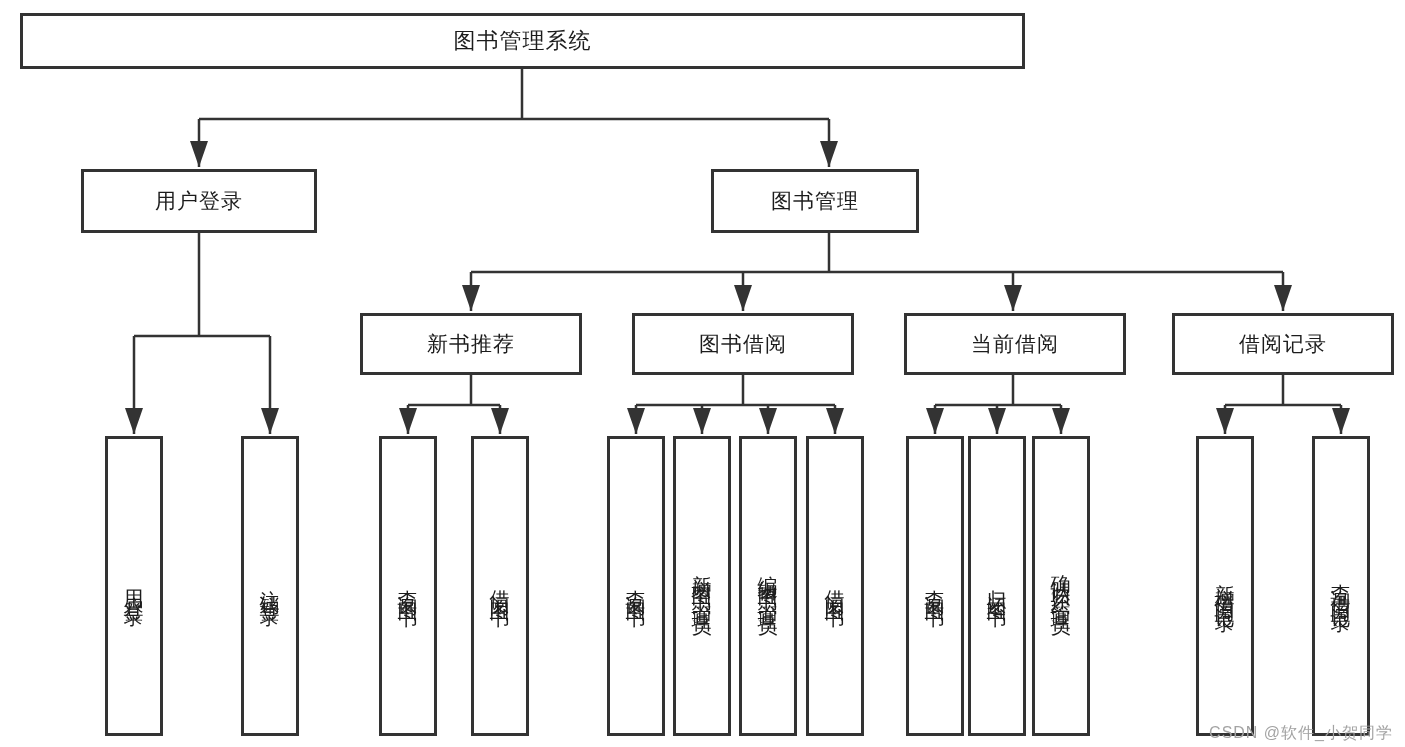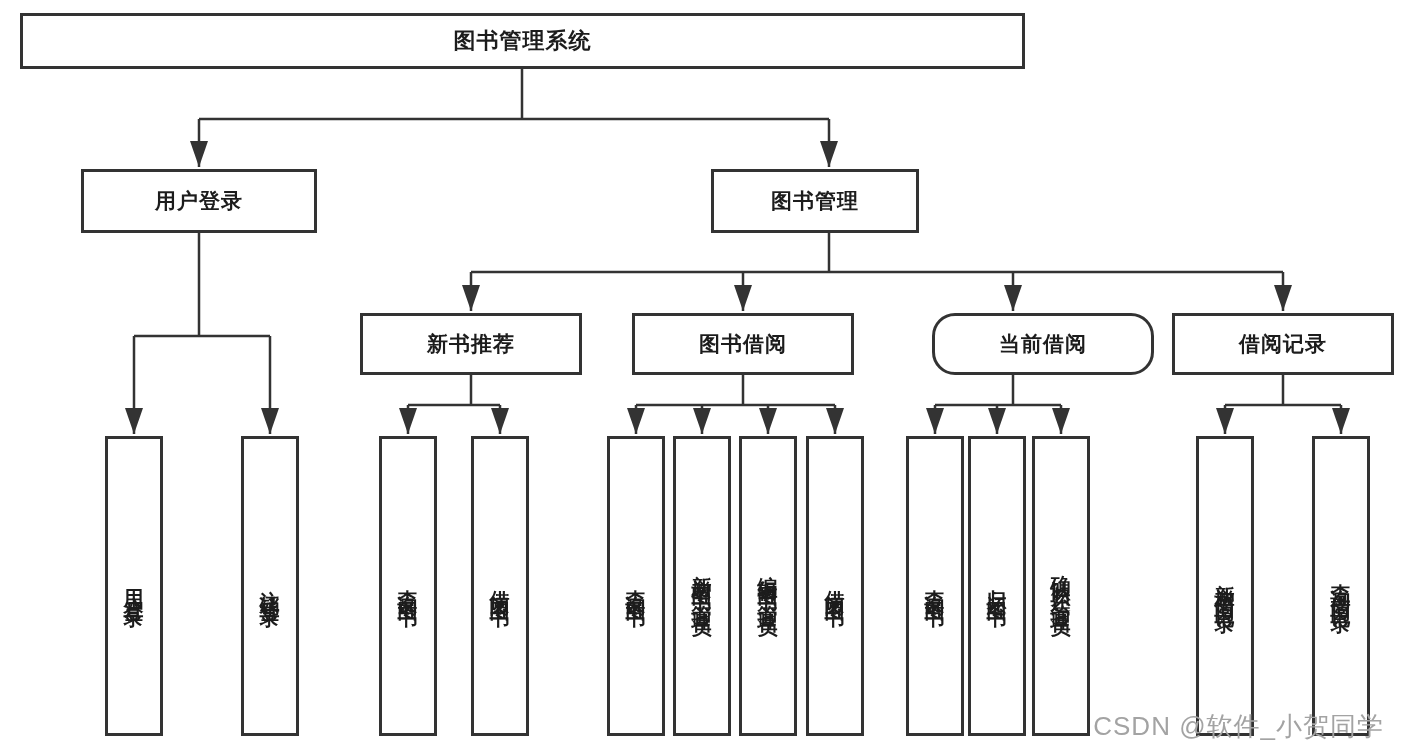--- a/index.html
+++ b/index.html
@@ -20,48 +20,47 @@
   svg.connectors{position:absolute;left:0;top:0;z-index:1;}
   svg.connectors .rail{fill:none;stroke:var(--line);stroke-width:2.5;}
   svg.connectors .drop{stroke:var(--line);stroke-width:2.5;}
   svg.connectors marker path{fill:var(--line);stroke:none;}
   .node{
     position:absolute;
     background:#fff;
     border:3px solid var(--line);
     color:var(--text);
     z-index:2;
-    font-weight:bold;
   }
   .hbox{
     display:flex;align-items:center;justify-content:center;
     font-size:21px;letter-spacing:1px;
   }
   .root-box{left:20px;top:13px;width:1005px;height:56px;font-size:22px;}
   .l2a{left:81px;top:169px;width:236px;height:64px;}
   .l2b{left:711px;top:169px;width:208px;height:64px;}
   .l3{top:313px;width:222px;height:62px;}
-  .l3a{left:360px;} .l3b{left:632px;} .l3c{left:932px;border-radius:23px;} .l3d{left:1172px;}
+  .l3a{left:360px;} .l3b{left:632px;} .l3c{left:904px;} .l3d{left:1172px;}
   .leaf{
     top:436px;width:58px;height:300px;
     writing-mode:vertical-rl;
     text-orientation:mixed;
     text-align:center;
     font-size:20px;
     letter-spacing:6px;
     line-height:52px;
   }
   .f1a{left:105px;} .f1b{left:241px;}
   .f2a{left:379px;} .f2b{left:471px;}
   .f3a{left:607px;} .f3b{left:673px;} .f3c{left:739px;} .f3d{left:806px;}
   .f4a{left:906px;} .f4b{left:968px;} .f4c{left:1032px;}
   .f5a{left:1196px;} .f5b{left:1312px;}
   .watermark{
-    position:absolute;right:21px;bottom:3px;
-    color:var(--wm);font-size:26px;letter-spacing:1px;
+    position:absolute;right:12px;bottom:3px;
+    color:var(--wm);font-size:16px;letter-spacing:1px;
     z-index:3;white-space:nowrap;
   }
 </style>
 </head>
 <body>
 
 <div class="canvas">
 
   <svg class="connectors" width="1405" height="747" viewBox="0 0 1405 747">
     <defs>

